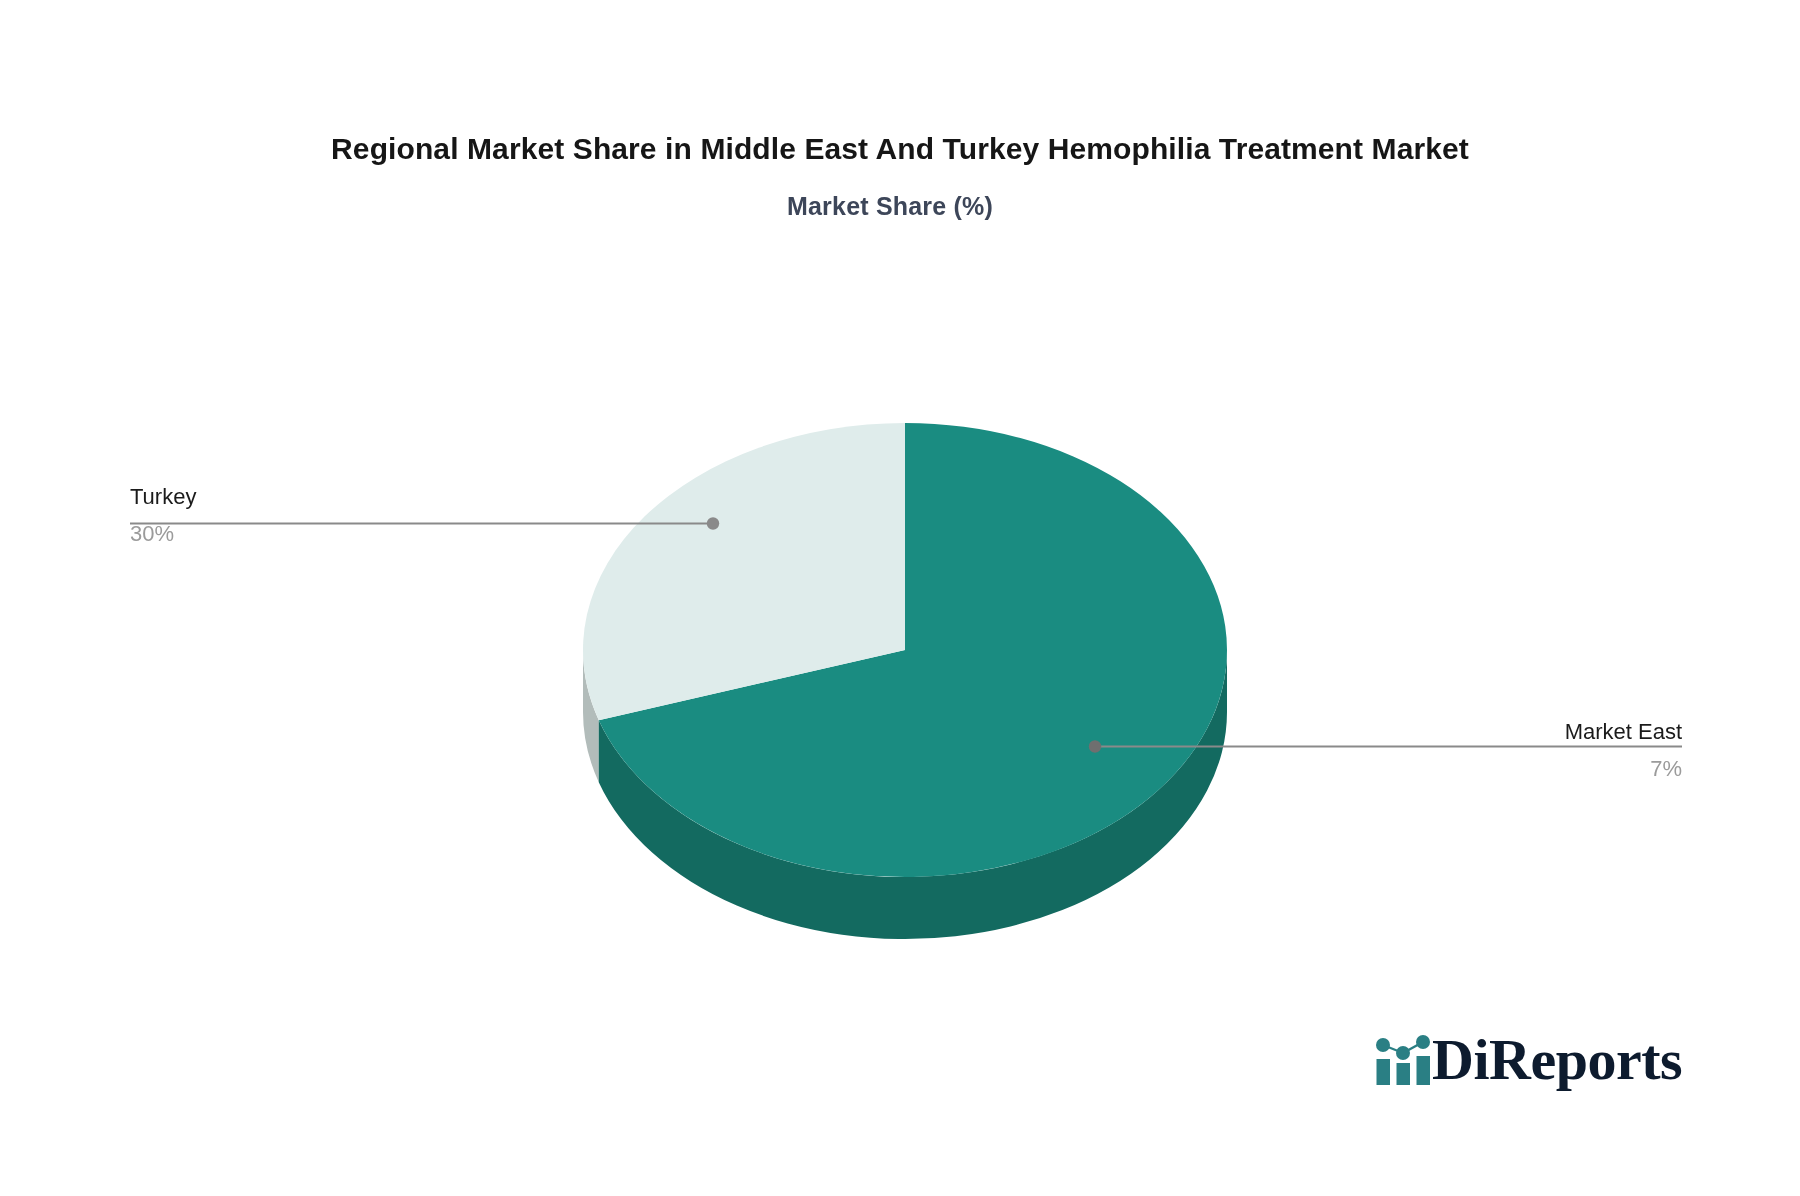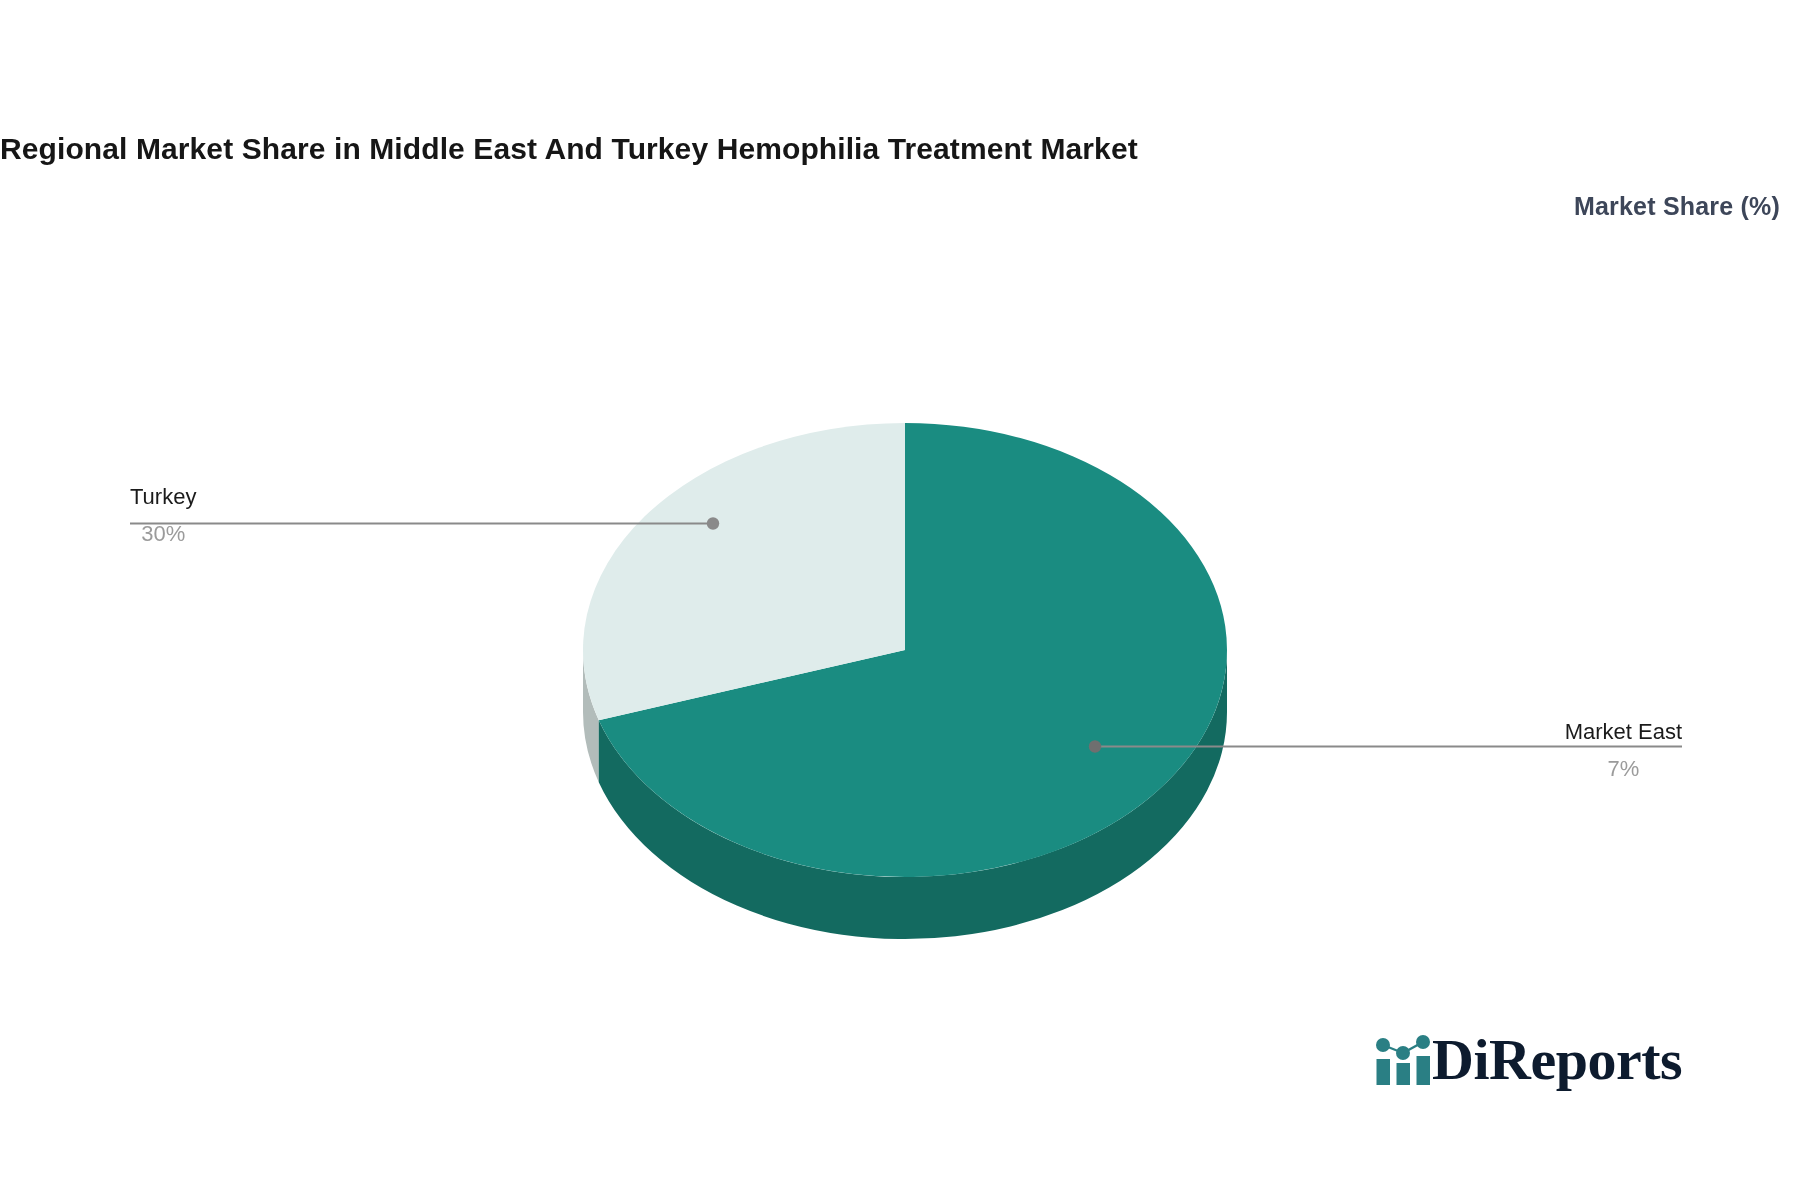--- a/index.html
+++ b/index.html
@@ -22,33 +22,33 @@
     width: 1800px;
     height: 1196px;
   }
 
   
   .chart-title {
     position: absolute;
     left: 0;
     top: 132px;
     width: 1800px;
-    text-align: left;
+    text-align: center;
     font-size: 30px;
     font-weight: 700;
     color: #161616;
     letter-spacing: 0.1px;
     white-space: nowrap;
   }
   .chart-subtitle {
     position: absolute;
     left: 0;
     top: 192px;
     width: 1780px;
-    text-align: right;
+    text-align: center;
     font-size: 25px;
     font-weight: 700;
     color: #3d4659;
     letter-spacing: 0.2px;
     white-space: nowrap;
   }
 
   
   .callout {
     position: absolute;
@@ -59,21 +59,20 @@
     color: #1b1b1b;
     line-height: 26px;
     display: block;
   }
   .callout .cval {
     font-size: 22px;
     color: #9b9b9b;
     line-height: 26px;
     display: block;
     margin-top: 11px;
-    text-align: center;
   }
   .callout-left { left: 130px; top: 484px; text-align: left; }
   .callout-right { right: 118px; top: 719px; text-align: right; }
 
   
   .logo {
     position: absolute;
     left: 1374px;
     top: 1031px;
     display: flex;

